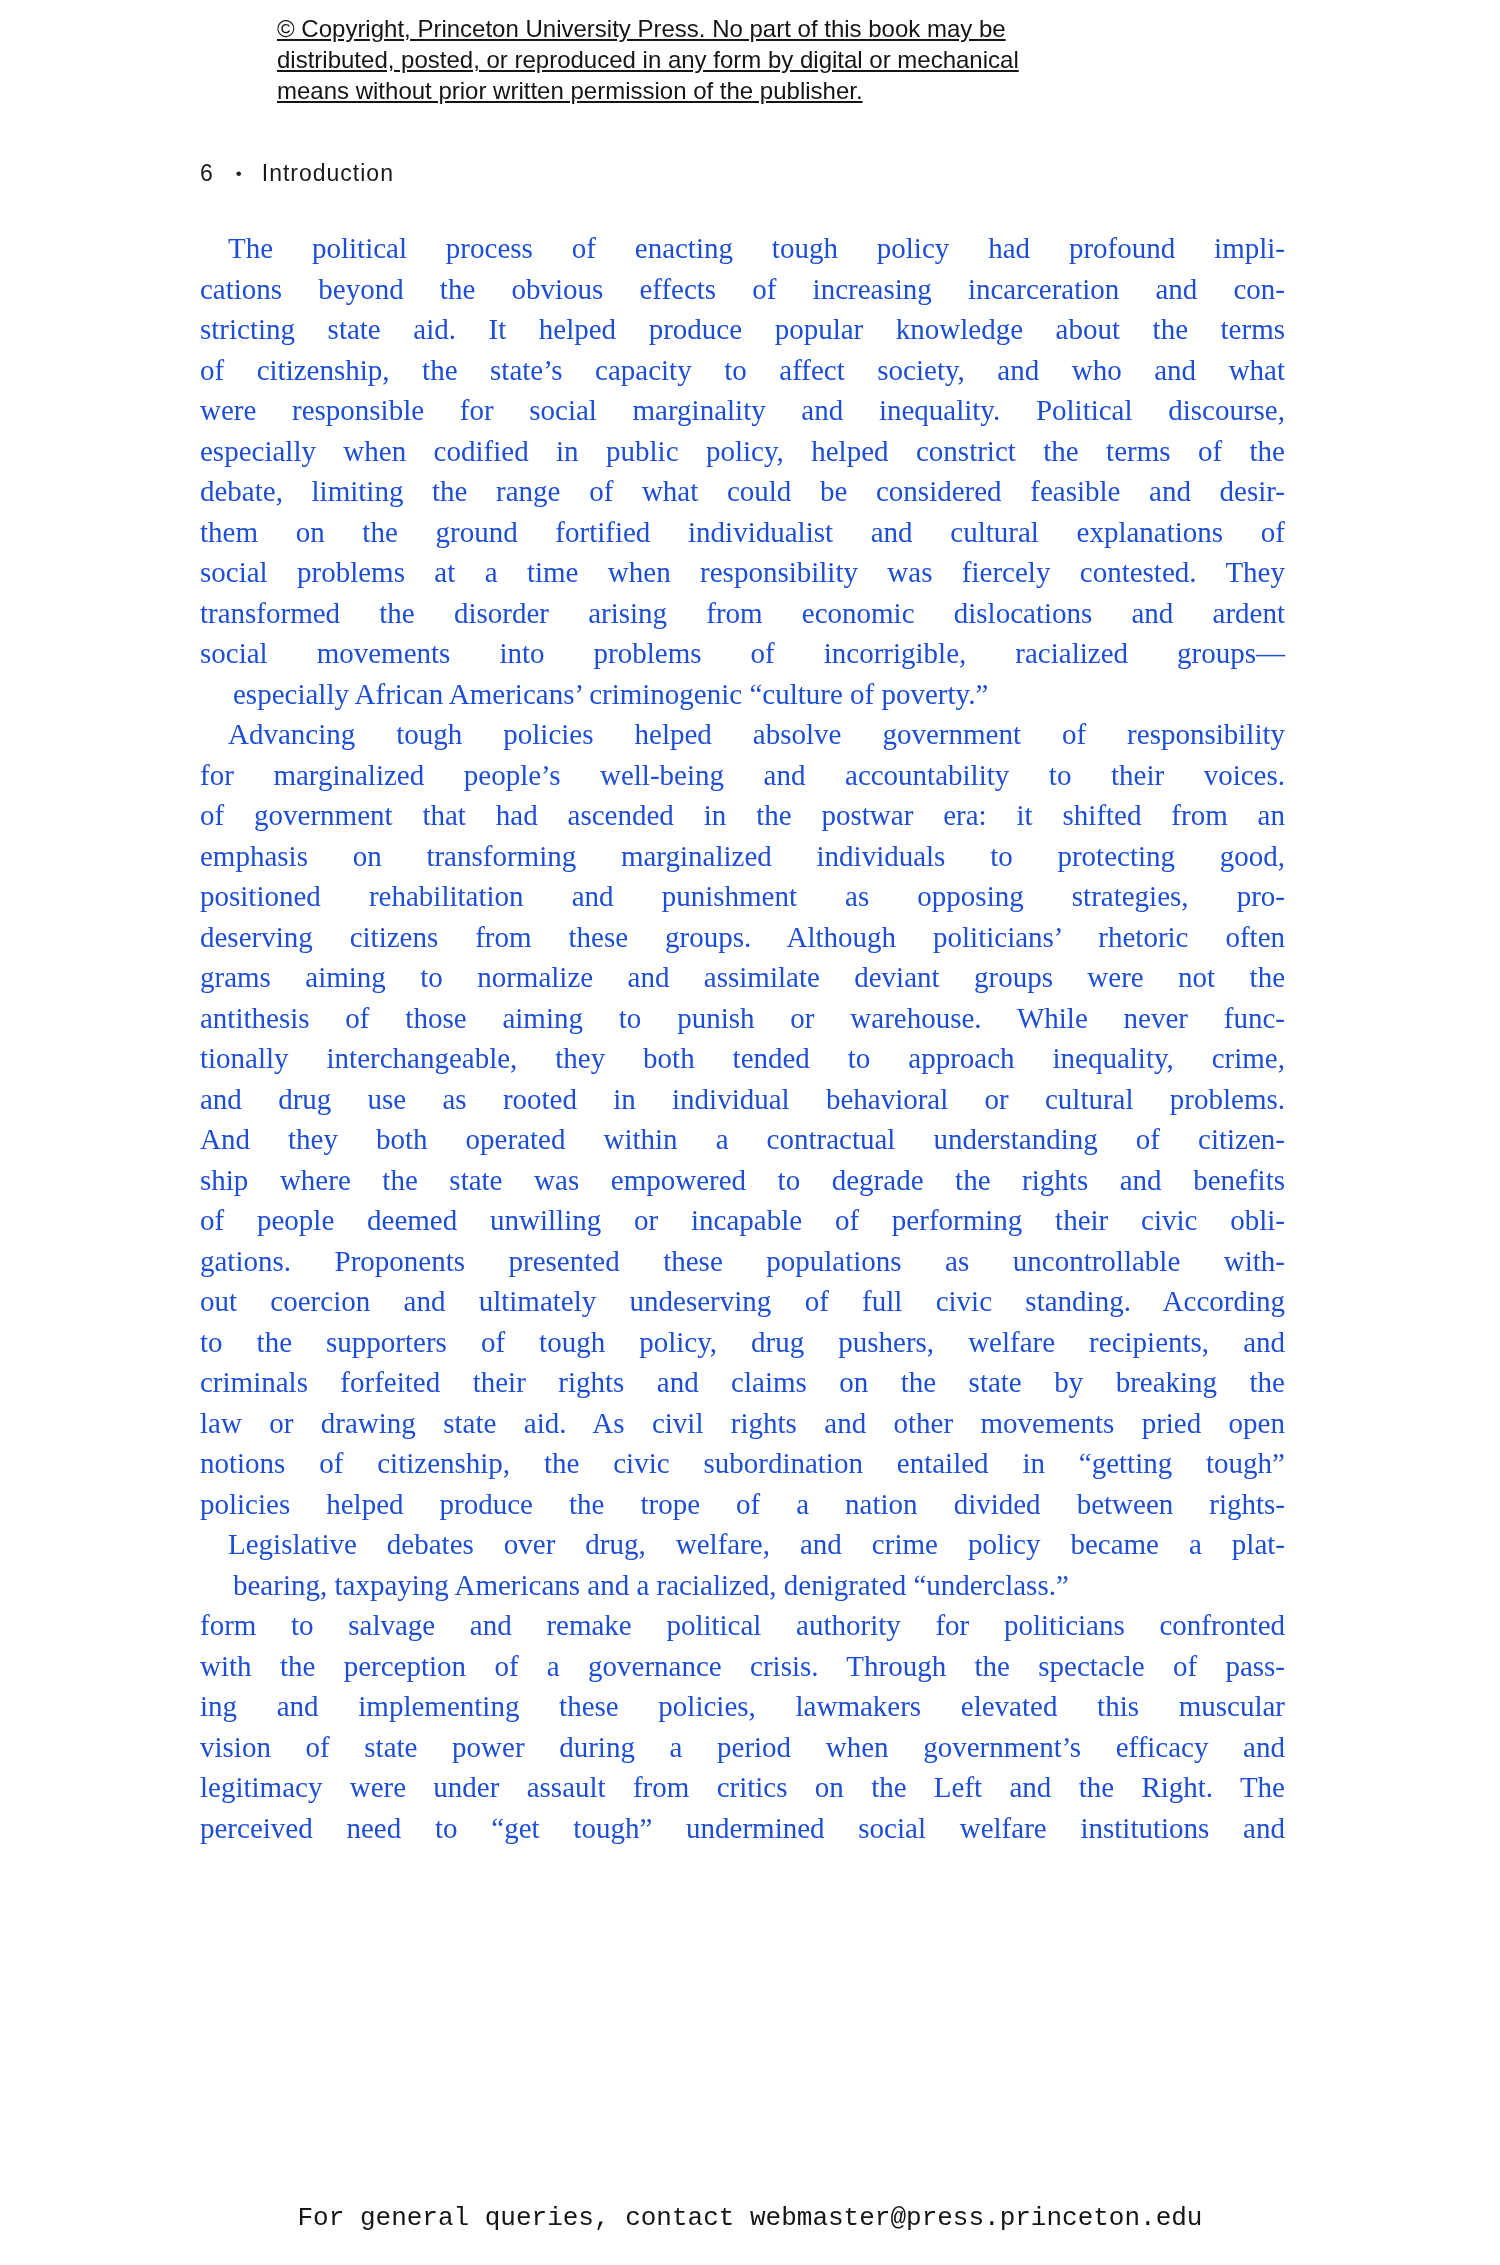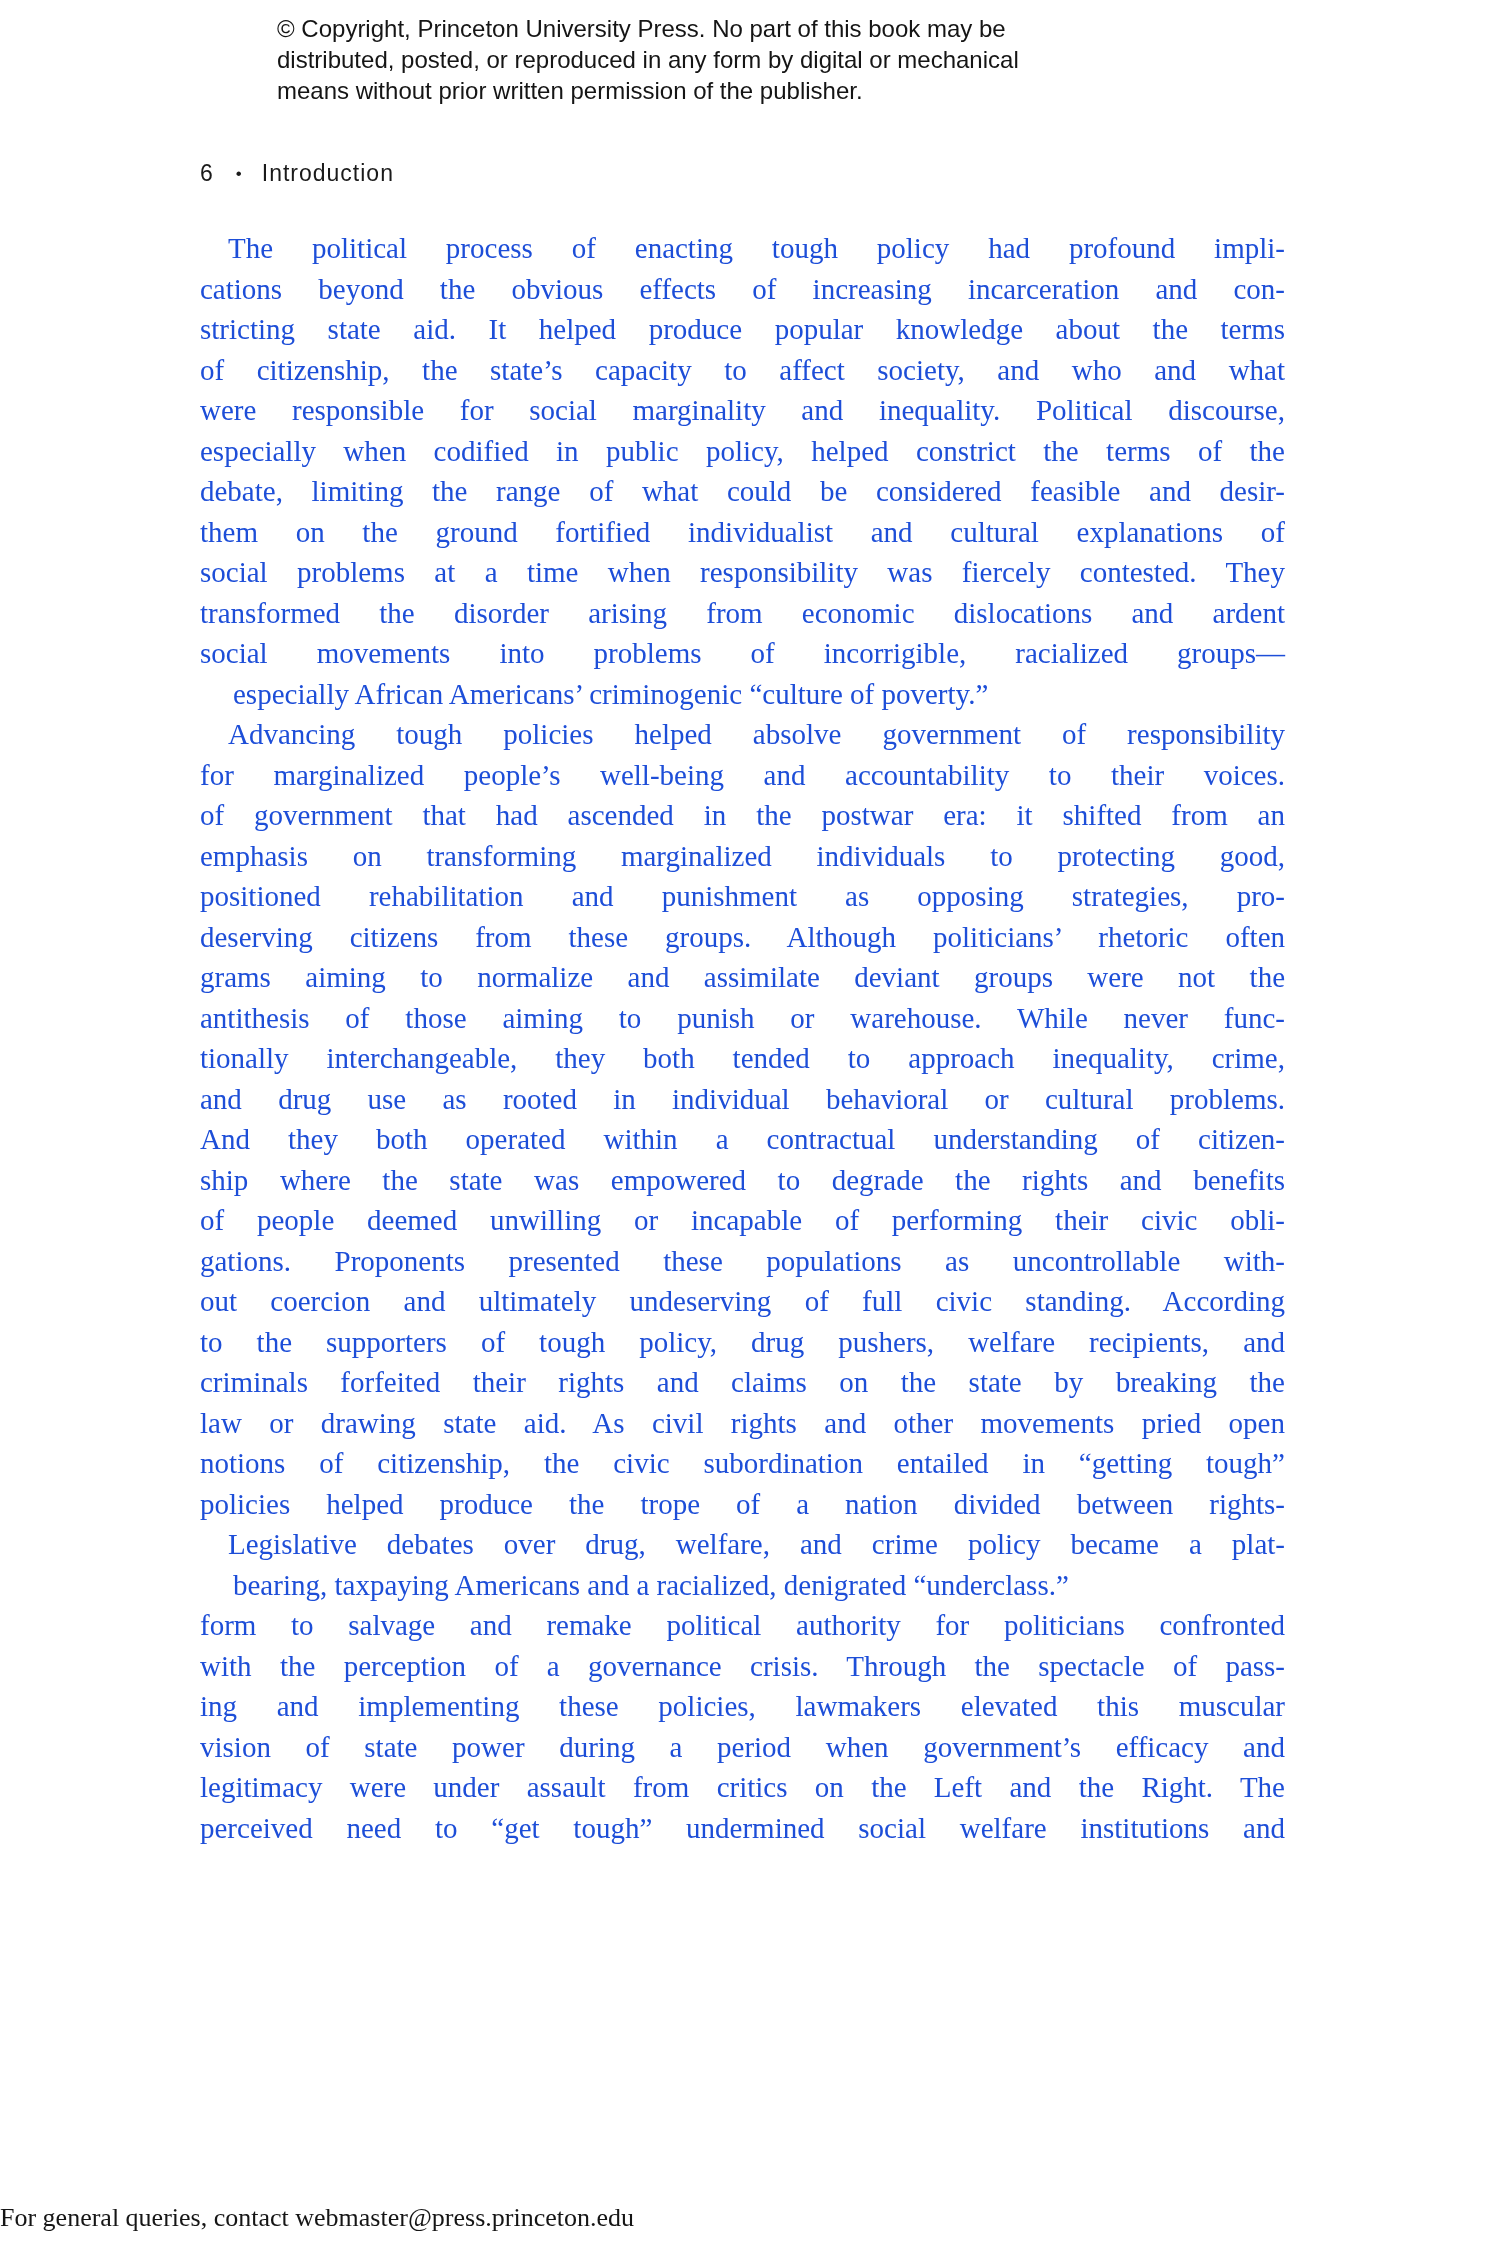--- a/index.html
+++ b/index.html
@@ -12,20 +12,21 @@
     overflow: hidden;
   }
   .copyright {
     position: absolute;
     left: 277px;
     top: 13px;
     font-family: "Liberation Sans", sans-serif;
     font-size: 24px;
     line-height: 31px;
     color: #151515;
+    text-decoration: underline;
   }
   .running-head {
     position: absolute;
     left: 200px;
     top: 160px;
     font-family: "Liberation Sans", sans-serif;
     font-size: 23px;
     letter-spacing: 1px;
     color: #1a1a1a;
     display: flex;
@@ -54,21 +55,22 @@
     text-align-last: justify;
     white-space: normal;
   }
   .body-line.first { text-indent: 28px; }
   .body-line.no-justify-last { text-align-last: left; margin-left: 33px; }
   .page-footer {
     position: absolute;
     left: 0;
     top: 2203px;
     width: 1500px;
-    font-family: Liberation Serif, serif;
+    text-align: center;
+    font-family: Liberation Mono, monospace;
     font-size: 26px;
     color: #151515;
   }
 </style>
 </head>
 <body>
 
 <div class="page">
 
   <div class="copyright">

